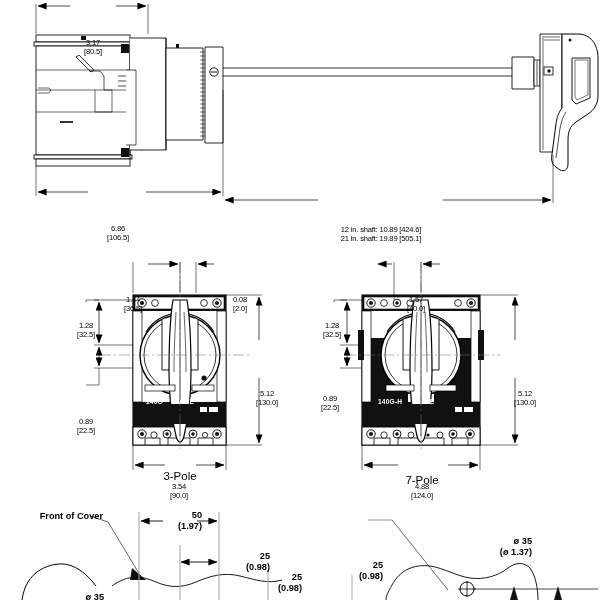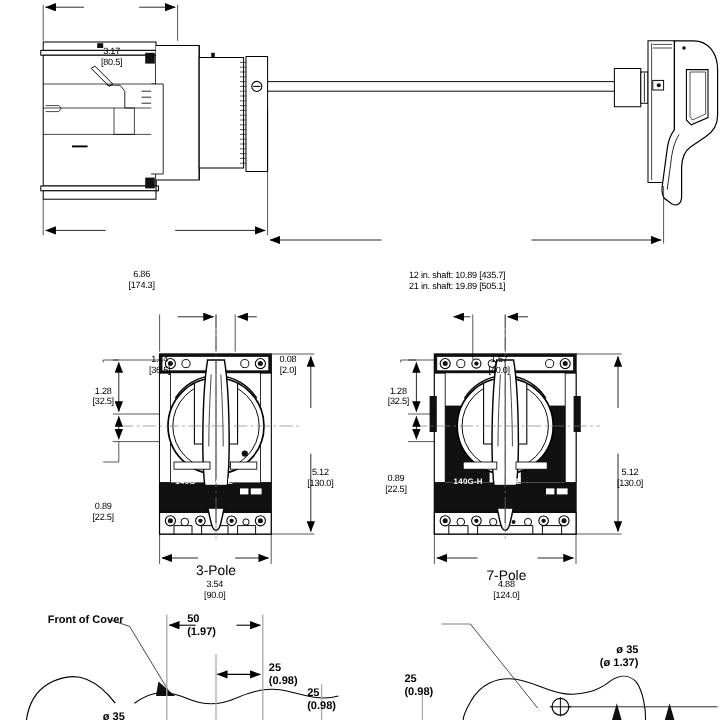--- a/index.html
+++ b/index.html
@@ -27,21 +27,21 @@
     font-size:11.5px;
     text-align:center;
     white-space:pre;
   }
   .boldtxt{
     position:absolute;
     font-size:9.2px;
     font-weight:bold;
     white-space:pre;
     line-height:11px;
-    text-align:left;
+    text-align:right;
   }
   .boldtxt.l{text-align:right;padding-left:12px;}
   .namebadge{
     position:absolute;
     font-size:6.6px;
     font-weight:bold;
     color:#ffffff;
     white-space:pre;
     letter-spacing:0.2px;
   }
@@ -417,23 +417,23 @@
 
         <line x1="352" y1="575" x2="352" y2="600" stroke="#aaaaaa" stroke-width="1.0"></line>
       </g>
     </g>
   </svg>
 
   <div class="dimtxt c" style="left:66px;top:-1px;width:54px;"><span>3.17
 [80.5]</span></div>
 
   <div class="dimtxt c" style="left:91px;top:185px;width:54px;"><span>6.86
-[174.3]</span></div>
-
-  <div class="dimtxt c" style="left:320px;top:186px;width:122px;">12 in. shaft: 10.89 [435.7]</div>
+[106.5]</span></div>
+
+  <div class="dimtxt c" style="left:320px;top:186px;width:122px;">12 in. shaft: 10.89 [424.6]</div>
 
   <div class="dimtxt c" style="left:320px;top:195px;width:122px;">21 in. shaft: 19.89 [505.1]</div>
 
   <div class="dimtxt c" style="left:113px;top:256px;width:40px;">1.44
 [36.5]</div>
 
   <div class="dimtxt c" style="left:196px;top:256px;width:40px;padding-left:24px;">0.08
 [2.0]</div>
 
   <div class="dimtxt l" style="left:66px;top:282px;width:40px;">1.28

